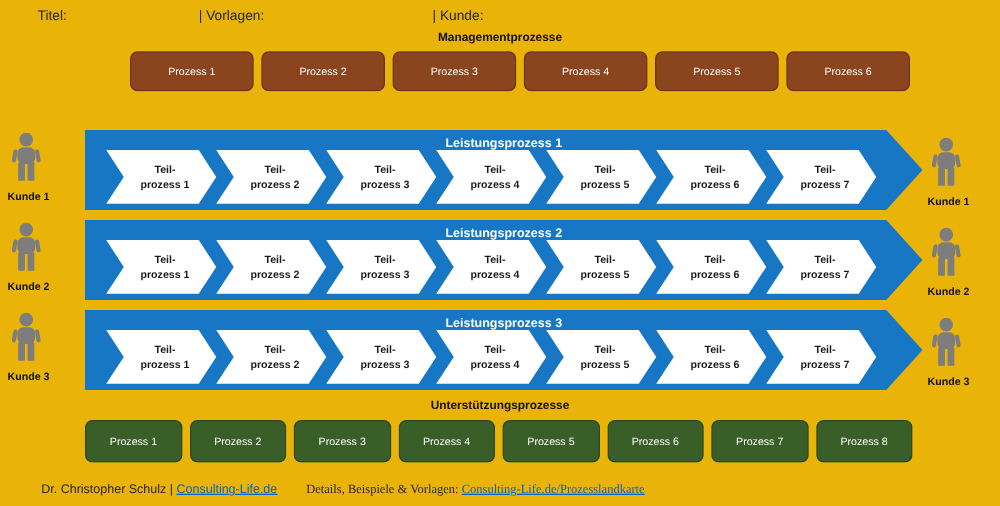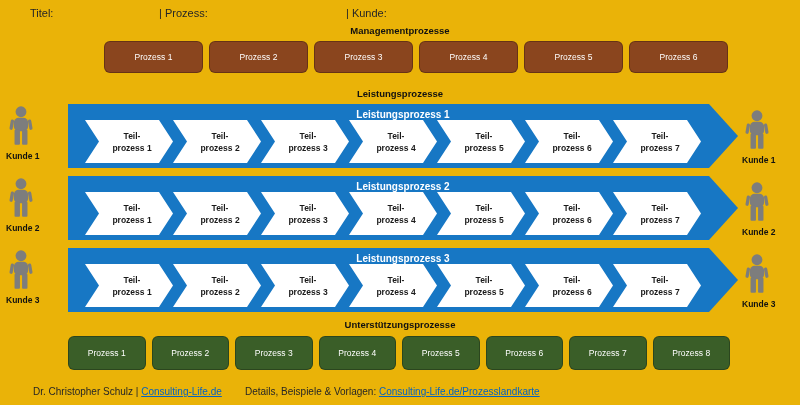--- a/index.html
+++ b/index.html
@@ -30,43 +30,42 @@
   
   #bands{position:absolute;left:68px;top:104px;text-align:center;}
   .band{height:64px;margin-bottom:8px;line-height:0;}
 
   
   .cust{position:absolute;width:56px;text-align:left;}
   .cust-label{font-weight:bold;font-size:8.5px;color:#111;margin-top:1px;white-space:nowrap;}
 
   
   .f-left{position:absolute;left:33px;top:386px;font-size:10px;color:#262626;white-space:nowrap;}
-  .f-right{position:absolute;left:245px;top:386px;font-size:10px;color:#262626;white-space:nowrap;}
+  .f-right{position:absolute;left:245px;top:386px;font-size:10px;color:#262626;white-space:nowrap;font-family:Liberation Serif, serif;}
   .footer-link{text-decoration:underline;cursor:pointer;}
 </style>
 </head>
 <body>
 
 <div class="canvas">
 
   <span class="hdr-label" id="lbl-titel">Titel:</span>
-  <span class="hdr-label" id="lbl-autoren">| Prozess:</span>
+  <span class="hdr-label" id="lbl-autoren">| Vorlagen:</span>
   <span class="hdr-label" id="lbl-datum">| Kunde:</span>
 
   <div class="section-heading" id="h-mgmt">Managementprozesse</div>
   <div class="row" id="mgmt-row">
       <div class="pbox" style="background: rgb(138, 69, 30);">Prozess 1</div>
       <div class="pbox" style="background: rgb(138, 69, 30);">Prozess 2</div>
       <div class="pbox" style="background: rgb(138, 69, 30);">Prozess 3</div>
       <div class="pbox" style="background: rgb(138, 69, 30);">Prozess 4</div>
       <div class="pbox" style="background: rgb(138, 69, 30);">Prozess 5</div>
       <div class="pbox" style="background: rgb(138, 69, 30);">Prozess 6</div>
     </div>
 
-  <div class="section-heading" id="h-perf">Leistungsprozesse</div>
   <div id="bands">
       <div class="band"><svg viewBox="0 0 670 64" width="670" height="64">
           <polygon points="0,0 641,0 670,32 641,64 0,64" fill="#1777C4"></polygon>
           <text x="335" y="13.5" text-anchor="middle" font-size="10" font-weight="bold" fill="#ffffff">Leistungsprozess 1</text>
           <polygon points="17,16 91,16 105,37.5 91,59 17,59 31,37.5" fill="#ffffff"></polygon>
           <text x="64" y="34.5" text-anchor="middle" font-size="8.5" font-weight="bold" fill="#1a1a1a">Teil-</text>
           <text x="64" y="46.5" text-anchor="middle" font-size="8.5" font-weight="bold" fill="#1a1a1a">prozess 1</text>
           <polygon points="105,16 179,16 193,37.5 179,59 105,59 119,37.5" fill="#ffffff"></polygon>
           <text x="152" y="34.5" text-anchor="middle" font-size="8.5" font-weight="bold" fill="#1a1a1a">Teil-</text>
           <text x="152" y="46.5" text-anchor="middle" font-size="8.5" font-weight="bold" fill="#1a1a1a">prozess 2</text>

